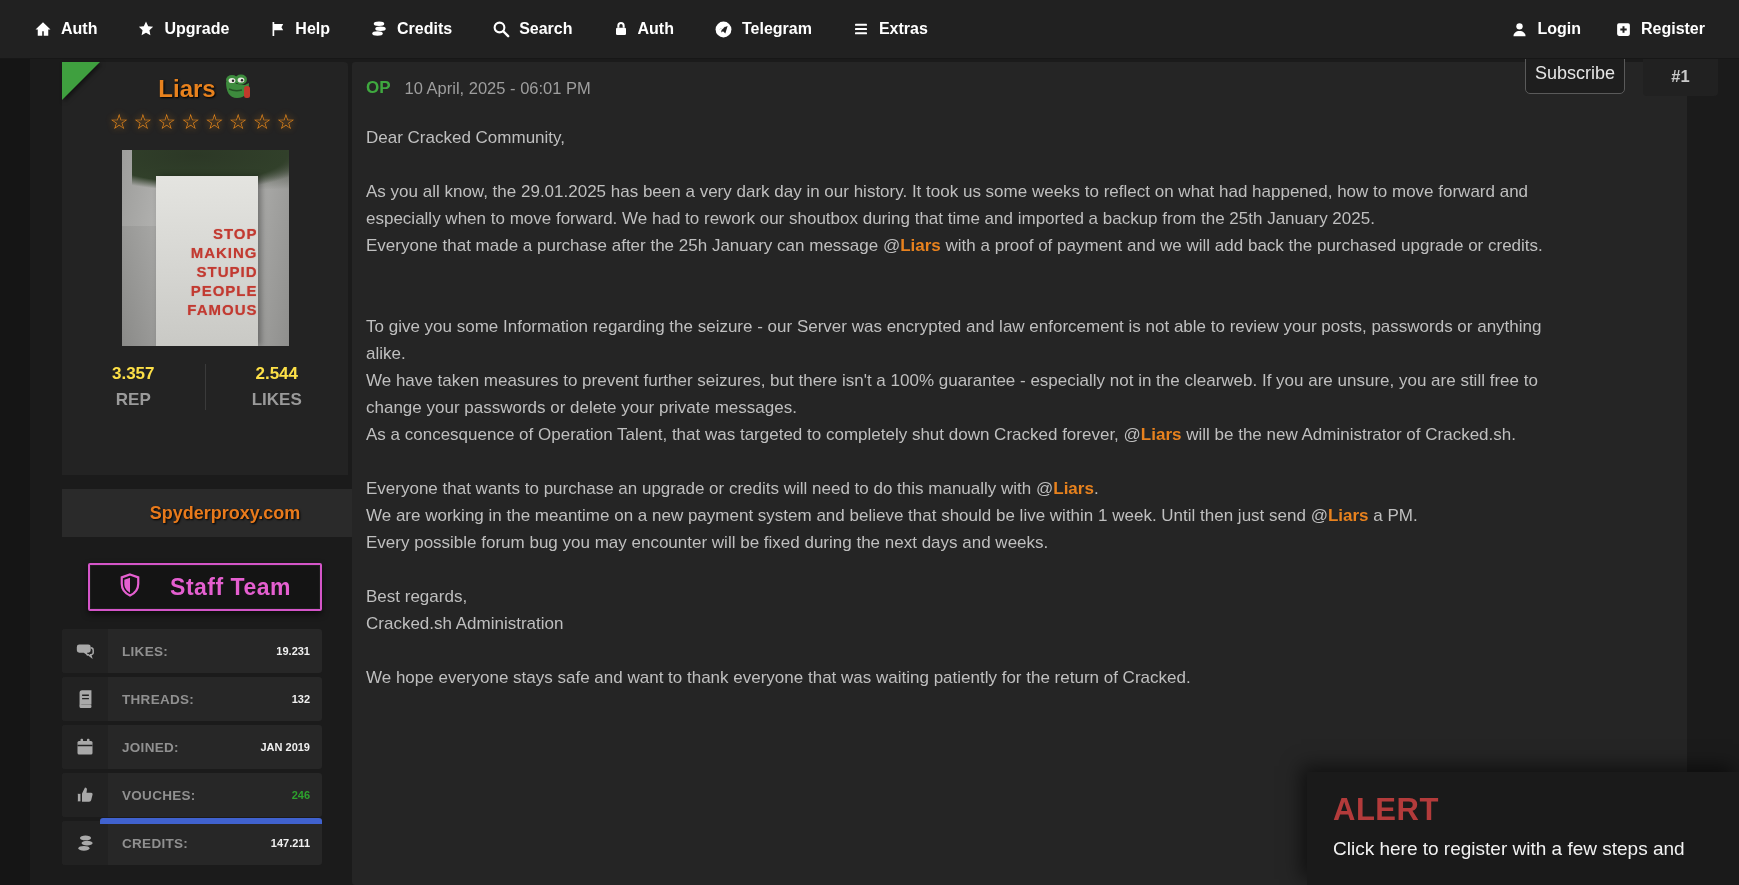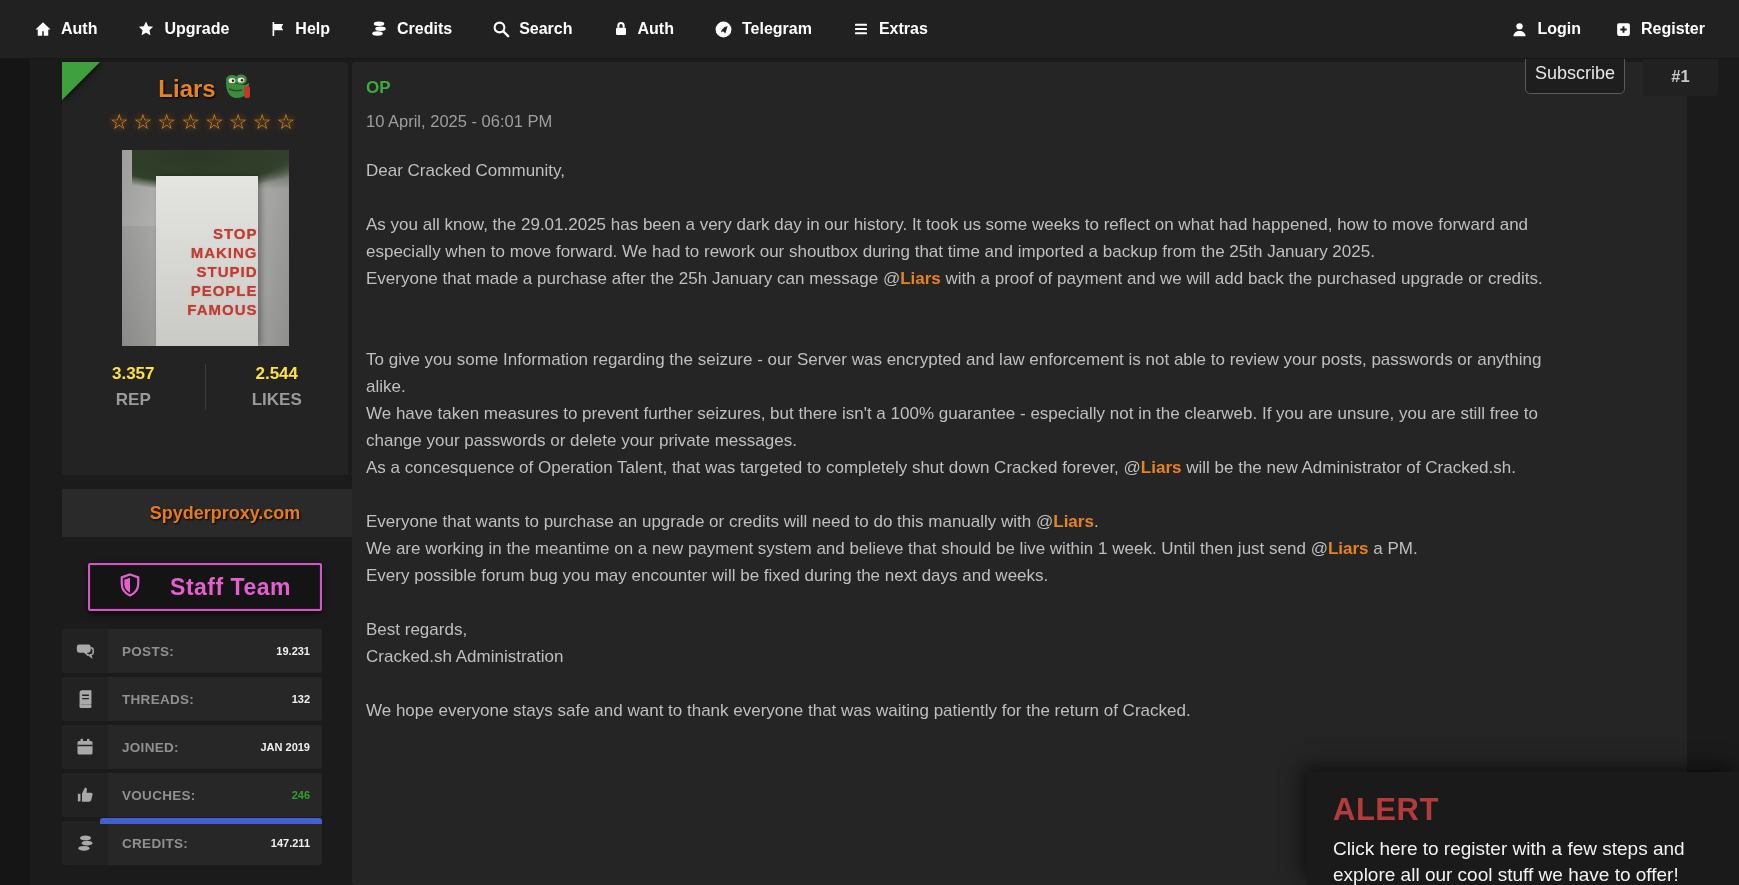--- a/index.html
+++ b/index.html
@@ -64,21 +64,21 @@
   .stat-main { flex:1; display:flex; align-items:center; justify-content:space-between; padding:0 12px 0 14px; }
   .stat-label { color:#909090; font-size:13.5px; font-weight:700; letter-spacing:.3px; }
   .stat-value { color:#efefef; font-size:11px; font-weight:700; }
   .stat-value.green { color:#2da12d; }
   .blue-strip { position:absolute; left:100px; top:818px; width:222px; height:6px;
                 background:#4062cf; border-radius:3px 3px 0 0; }
 
   
   .post { position:absolute; left:352px; top:62px; width:1335px; height:823px; background:#252525;
           border-radius:3px; }
-  .post-header { display:flex; align-items:flex-start; gap:14px; padding:16px 0 0 14px;flex-direction:column; }
+  .post-header { display:flex; align-items:center; gap:14px; padding:16px 0 0 14px; }
   .op-badge { color:#3fa83f; font-size:17px; font-weight:700; }
   .post-date { color:#9e9e9e; font-size:16.5px; }
   .post-body { padding:26px 0 0 14px; width:1224px; color:#bfbfbf; font-size:17px; line-height:27px; }
   .para { margin-bottom:27px; }
   .para.gap-large { margin-top:54px; }
   .mention { color:#e8821e; font-weight:700; cursor:pointer; }
 
   .subscribe-btn { position:absolute; left:1525px; top:44px; width:100px; height:50px;
                    background:#1e1e1e; border:1px solid #5a5a5a; border-radius:5px; color:#e5e5e5;
                    font-size:18px; font-family:"Liberation Sans", sans-serif; cursor:pointer;
@@ -252,21 +252,21 @@
 
   <div class="stats">
     <div class="stat-row">
       <div class="stat-icon">
           <svg width="20" height="18" viewBox="0 0 24 22">
             <path d="M3 2h11a3 3 0 013 3v4a3 3 0 01-3 3h-1.5l1.5 4-5.5-4H3a3 3 0 01-3-3V5a3 3 0 013-3z" transform="translate(2,1)" fill="#a9a9a9"></path>
             <path d="M19 7a3 3 0 013 3v3a2.5 2.5 0 01-2.5 2.5H19l.8 3-3.8-3h-2" fill="none" stroke="#a9a9a9" stroke-width="1.8"></path>
           </svg>
         </div>
       <div class="stat-main">
-        <span class="stat-label">POSTS:</span>
+        <span class="stat-label">LIKES:</span>
         <span class="stat-value">19.231</span>
       </div>
     </div>
     <div class="stat-row">
       <div class="stat-icon">
           <svg width="17" height="19" viewBox="0 0 20 22">
             <path d="M3 3a3 3 0 013-3h11v17H6a3 3 0 00-3 3z" fill="#a9a9a9"></path>
             <rect x="3" y="17" width="14" height="4" rx="1.5" fill="#a9a9a9"></rect>
             <line x1="6" y1="6" x2="14" y2="6" stroke="#222" stroke-width="1.6"></line>
             <line x1="6" y1="10" x2="14" y2="10" stroke="#222" stroke-width="1.6"></line>
@@ -337,15 +337,14 @@
 
 <button class="subscribe-btn">Subscribe</button>
 <div class="post-num-tile">
   <span class="post-num">#1</span>
 </div>
 
 <div class="alert-box">
   <div class="alert-title">ALERT</div>
   <div class="alert-text">
     <span>Click here to register with a few steps and</span><br>
-    <span>explore all our cool stuff we have to offer!</span>
   </div>
 </div>
 
 </body></html>

